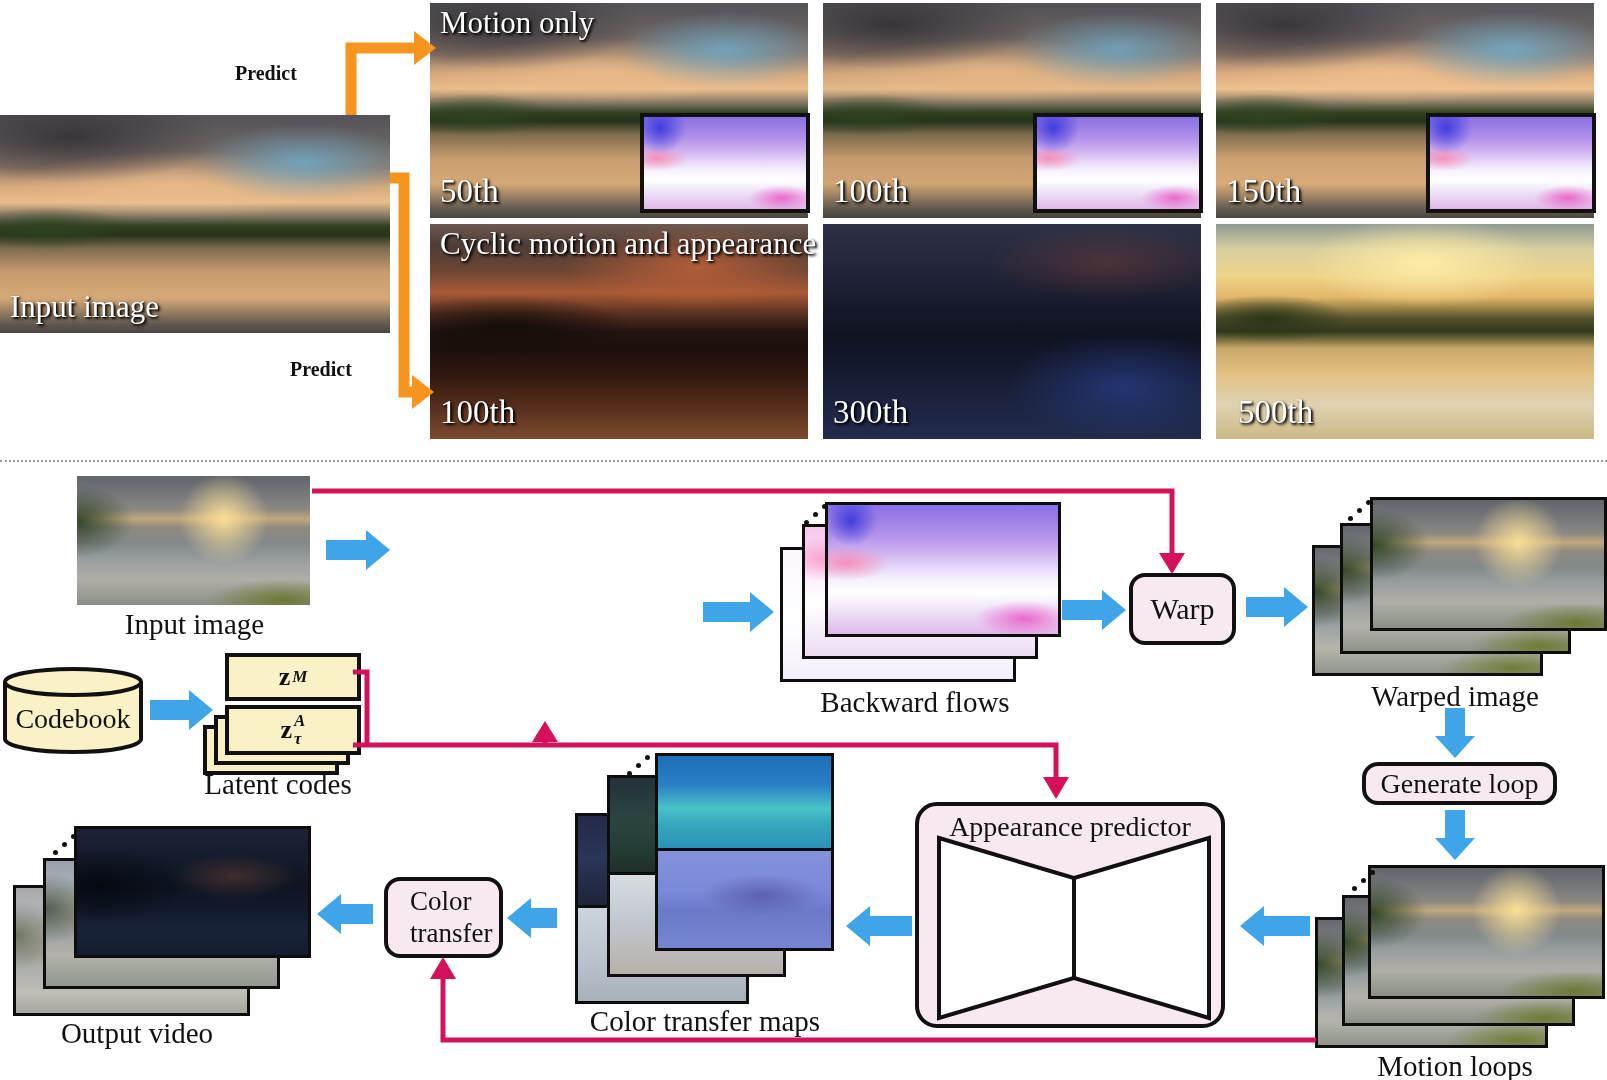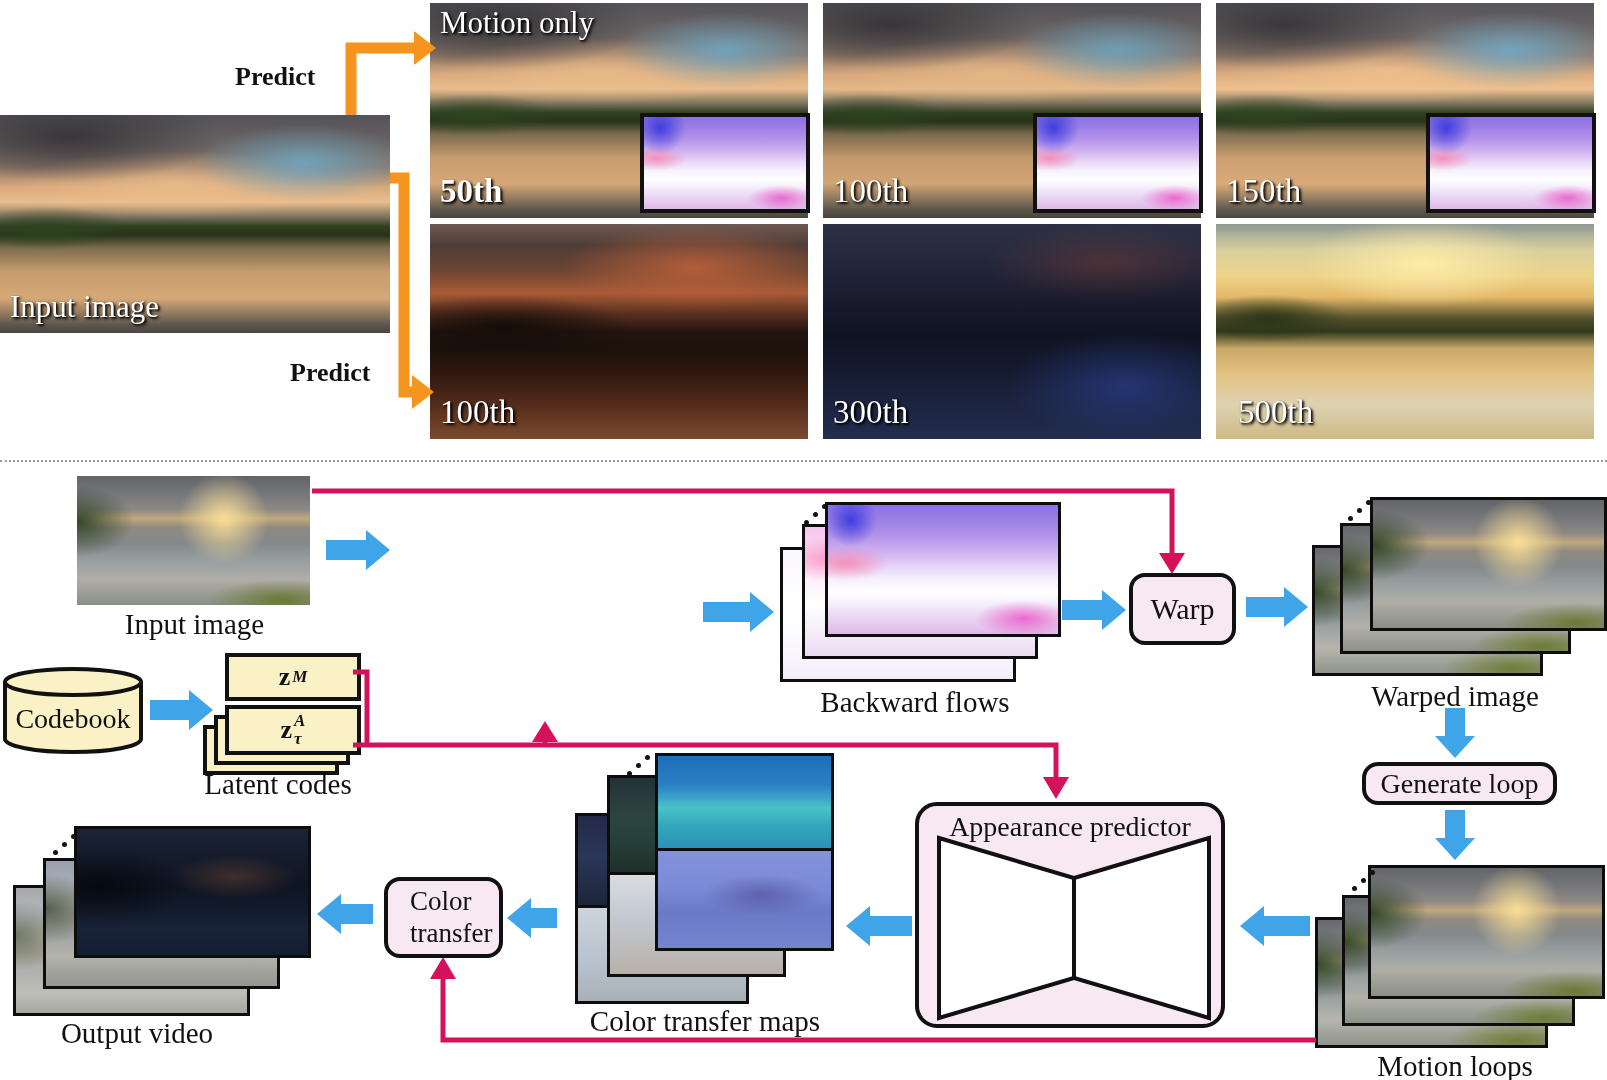--- a/index.html
+++ b/index.html
@@ -60,21 +60,21 @@
   .ctm-b-top{background:linear-gradient(180deg,#252a48 0%,#2a3658 45%,#1d2438 100%);}
   .ctm-b-bot{background:linear-gradient(180deg,#ccd4dc 0%,#b8c2cc 60%,#a8b0b8 100%);}
 
   
   .card{position:absolute;border:3px solid #0d0d0d;}
   .inset{position:absolute;border:4px solid #111;}
   .ovl{position:absolute;color:#fff;font-size:31px;line-height:1.05;
        text-shadow:2px 2px 3px rgba(0,0,0,.9),1px 1px 2px rgba(0,0,0,.8);white-space:nowrap;}
   .num{font-size:33px;}
   .cap{position:absolute;font-size:29px;text-align:center;white-space:nowrap;}
-  .predict{position:absolute;font-weight:bold;font-size:26px;white-space:nowrap;}
+  .predict{position:absolute;font-weight:bold;font-size:20px;white-space:nowrap;}
   .pinkbox{position:absolute;background:var(--node-pink);border:4px solid #111;}
   .pinkbox .title{position:absolute;top:5px;left:0;right:0;text-align:center;font-size:28px;}
   .smallbox{display:flex;align-items:center;justify-content:center;font-size:29px;}
   .zbox{position:absolute;background:var(--node-yellow);border:4px solid #111;
         display:flex;align-items:center;justify-content:center;font-weight:bold;font-size:26px;}
   .zback{position:absolute;background:var(--node-yellow);border:4px solid #111;}
   .supsub{display:inline-flex;flex-direction:column;font-size:17px;line-height:1.05;font-weight:bold;
           vertical-align:-4px;margin-left:2px;}
   .supsub i{font-style:italic;}
   .dots i{position:absolute;width:5px;height:5px;background:#111;border-radius:50%;}
@@ -97,31 +97,32 @@
 
   <div class="photo photo-lake" style="left:0;top:115px;width:390px;height:218px;"></div>
   <div class="ovl" style="left:10px;top:291px;">Input image</div>
 
   <div class="predict" style="left:235px;top:62px;">Predict</div>
   <div class="predict" style="left:290px;top:358px;">Predict</div>
 
   <div class="photo photo-lake" style="left:430px;top:3px;width:378px;height:215px;"></div>
   <div class="inset flow-a" style="left:640px;top:113px;width:162px;height:92px;"></div>
   <div class="ovl" style="left:440px;top:7px;">Motion only</div>
-  <div class="ovl num" style="left:440px;top:174px;font-weight:bold;">50th</div>
+  <div class="ovl num" style="left:440px;top:174px;">50th</div>
 
   <div class="photo photo-lake" style="left:823px;top:3px;width:378px;height:215px;filter:brightness(.98);"></div>
   <div class="inset flow-a" style="left:1033px;top:113px;width:162px;height:92px;"></div>
   <div class="ovl num" style="left:833px;top:174px;">100th</div>
 
   <div class="photo photo-lake" style="left:1216px;top:3px;width:378px;height:215px;filter:brightness(1.02);"></div>
   <div class="inset flow-a" style="left:1426px;top:113px;width:162px;height:92px;"></div>
   <div class="ovl num" style="left:1226px;top:174px;">150th</div>
 
   <div class="photo photo-dusk" style="left:430px;top:224px;width:378px;height:215px;"></div>
+  <div class="ovl" style="left:440px;top:228px;">Cyclic motion and appearance</div>
   <div class="ovl num" style="left:440px;top:395px;">100th</div>
 
   <div class="photo photo-night" style="left:823px;top:224px;width:378px;height:215px;"></div>
   <div class="ovl num" style="left:833px;top:395px;">300th</div>
 
   <div class="photo photo-golden" style="left:1216px;top:224px;width:378px;height:215px;"></div>
   <div class="ovl num" style="left:1226px;top:395px;margin-left:12px;">500th</div>
 
   <div class="divider"></div>
 

